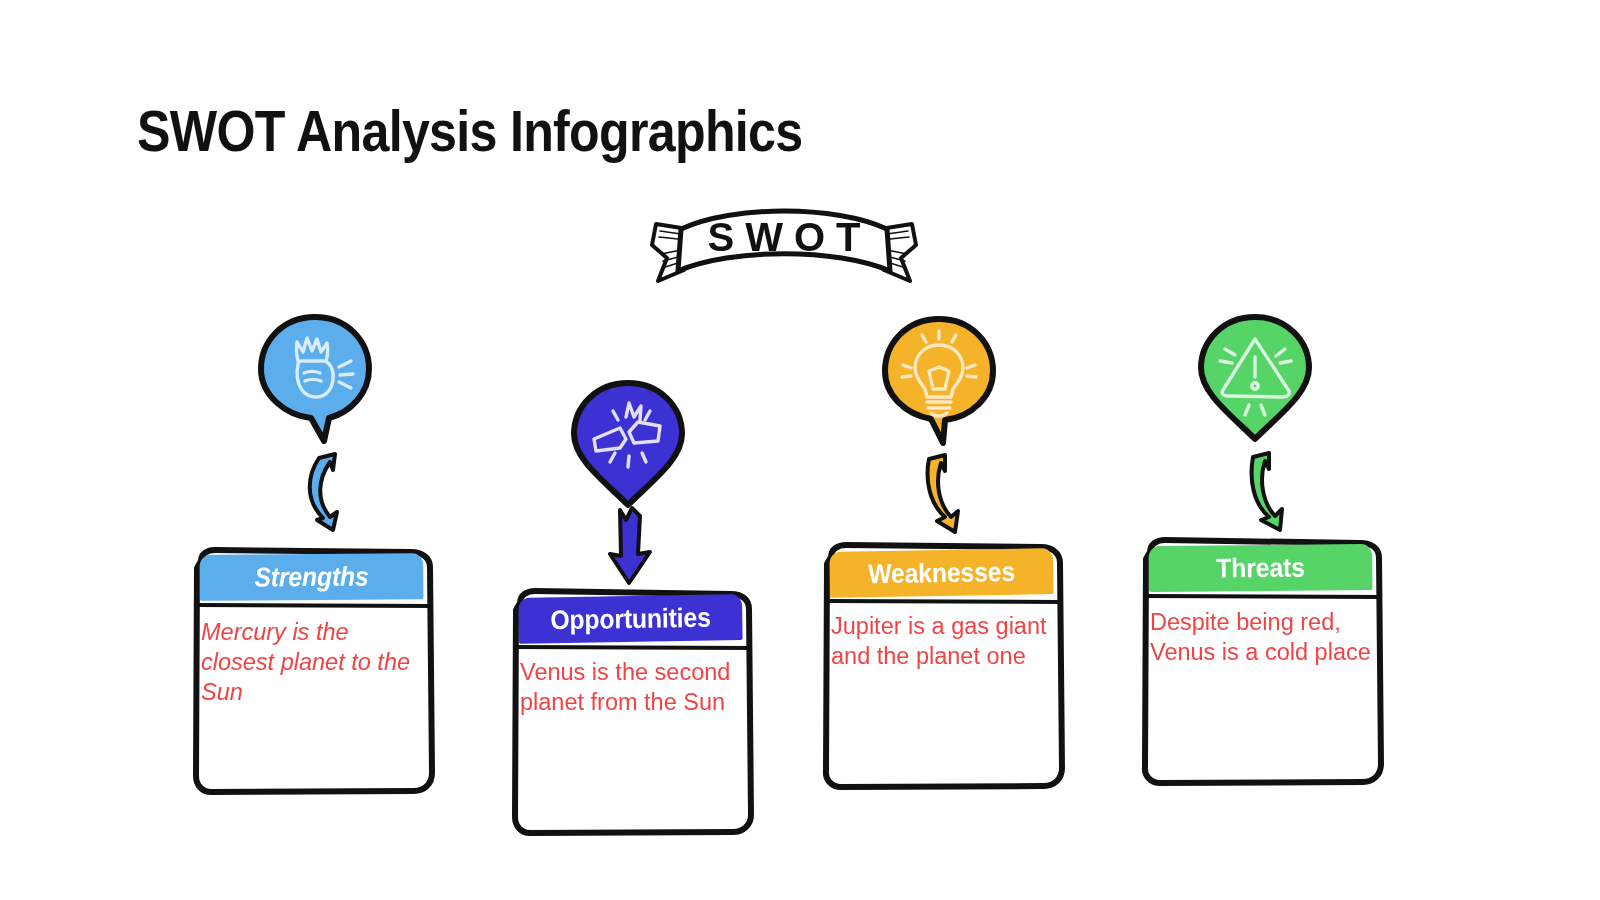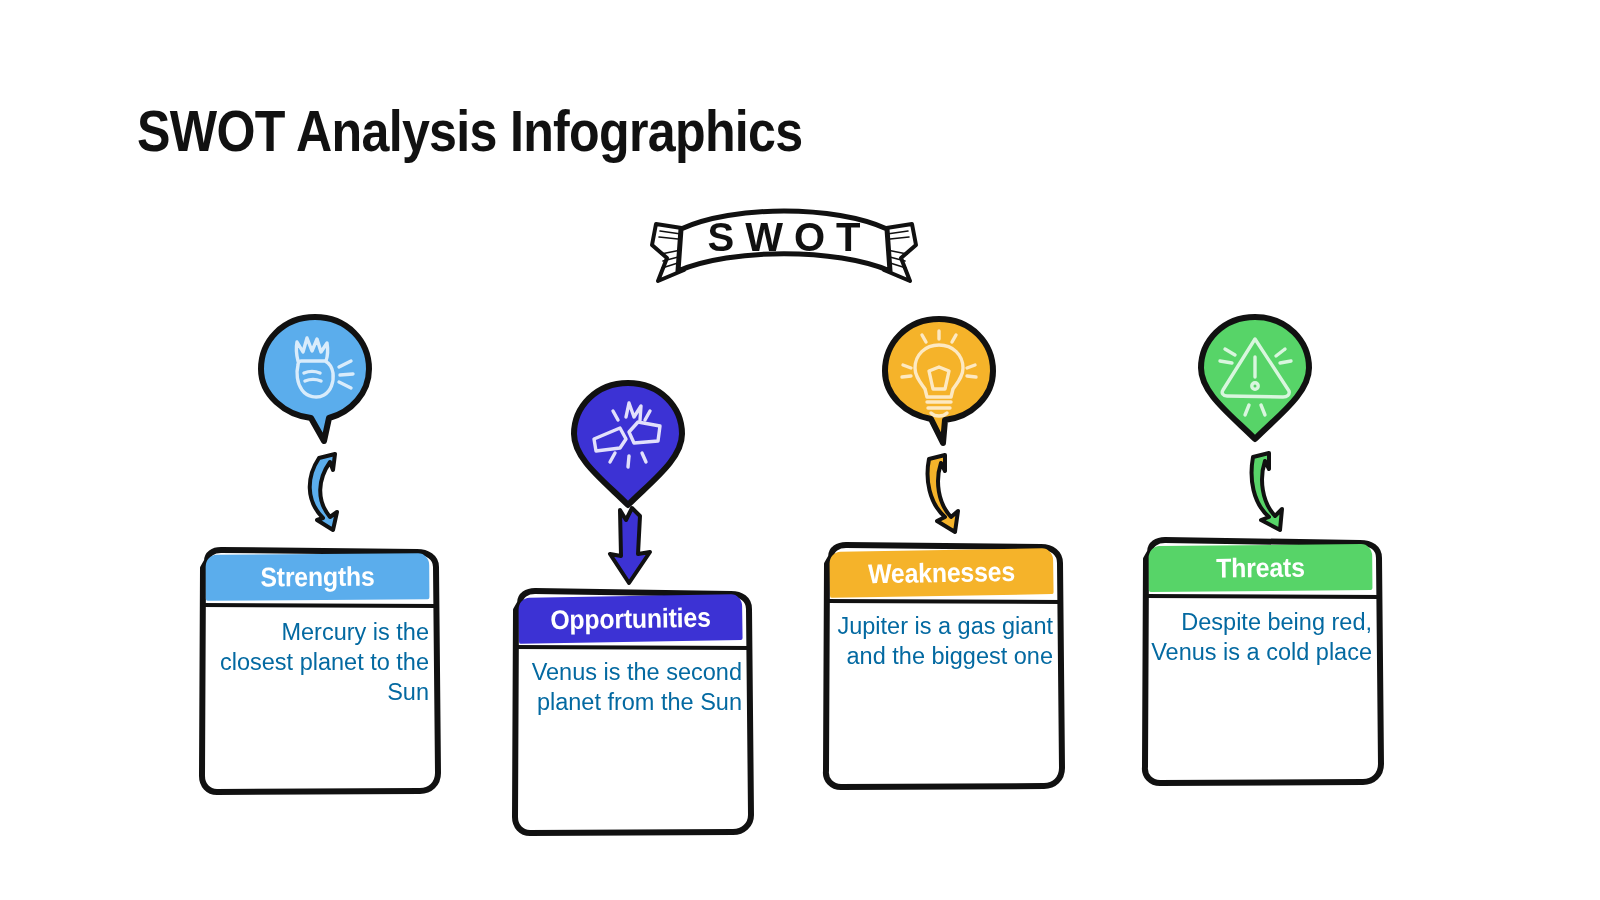--- a/index.html
+++ b/index.html
@@ -100,21 +100,21 @@
   #col-2 .arrow-wrap { top: 453px; left: 4px; }
   #col-3 .arrow-wrap { top: 451px; left: 10px; }
   .arrow-wrap svg { display: block; overflow: visible; }
 
   
   .card {
     position: absolute;
     width: 258px;
     height: 252px;
   }
-  #col-0 .card { left: 34px; top: 545px; }
+  #col-0 .card { left: 28px; top: 545px; font-style: italic; }
   #col-1 .card { left: 34px; top: 541px; }
   #col-2 .card { left: 34px; top: 539px; }
   #col-3 .card { left: 37px; top: 535px; }
 
   .card-frame {
     position: absolute;
     inset: 0;
     width: 100%;
     height: 100%;
     overflow: visible;
@@ -140,25 +140,25 @@
   #col-0 .card-header { transform: scaleX(0.92) rotate(-0.4deg); }
   #col-1 .card-header { transform: scaleX(0.92) rotate(-0.9deg); top: 11px; }
   #col-2 .card-header { transform: scaleX(0.92) rotate(-0.9deg); top: 11px; }
   #col-3 .card-header { transform: scaleX(0.92) rotate(-0.5deg); top: 10px; }
 
   .card-body {
     position: absolute;
     left: 18px;
     top: 72px;
     width: 222px;
-    text-align: right;
+    text-align: left;
     font-family: "Liberation Sans", sans-serif;
     font-size: 23.5px;
     line-height: 30px;
-    color: #0369a1;
+    color: #ef4444;
   }
 </style>
 </head>
 <body>
 
 <div id="slide">
 
   <div id="page-title">SWOT Analysis Infographics</div>
 
   <div id="ribbon">
@@ -309,21 +309,21 @@
     <div class="card">
       <svg class="card-frame" viewBox="0 0 258 252" preserveAspectRatio="none">
         <path d="M18 18 C18 10, 25 6, 33 6 L228 8 C239 8, 247 14, 247 24
                  L249 229 C249 240, 241 247, 231 247 L28 248
                  C19 248, 12 241, 13 232 L14 25 Z" fill="none" stroke="#111111" stroke-width="6" stroke-linejoin="round"></path>
         <path d="M12 62 L250 63" stroke="#111111" stroke-width="4" fill="none"></path>
       </svg>
       <div class="card-header" style="background:#f5b32a">
         <span>Weaknesses</span>
       </div>
-      <div class="card-body">Jupiter is a gas giant and the biggest one</div>
+      <div class="card-body">Jupiter is a gas giant and the planet one</div>
     </div>
   </div>
 
   <div class="column" id="col-3">
 
     <div class="bubble-wrap">
       <div class="bubble">
         <svg viewBox="0 0 120 140" width="120" height="140">
           <path d="M60 6 C92 6, 114 30, 114 57 C114 82, 84 104, 60 128
                    C36 104, 6 82, 6 57 C6 30, 28 6, 60 6 Z" fill="#57d468" stroke="#111111" stroke-width="6" stroke-linejoin="round"></path>

